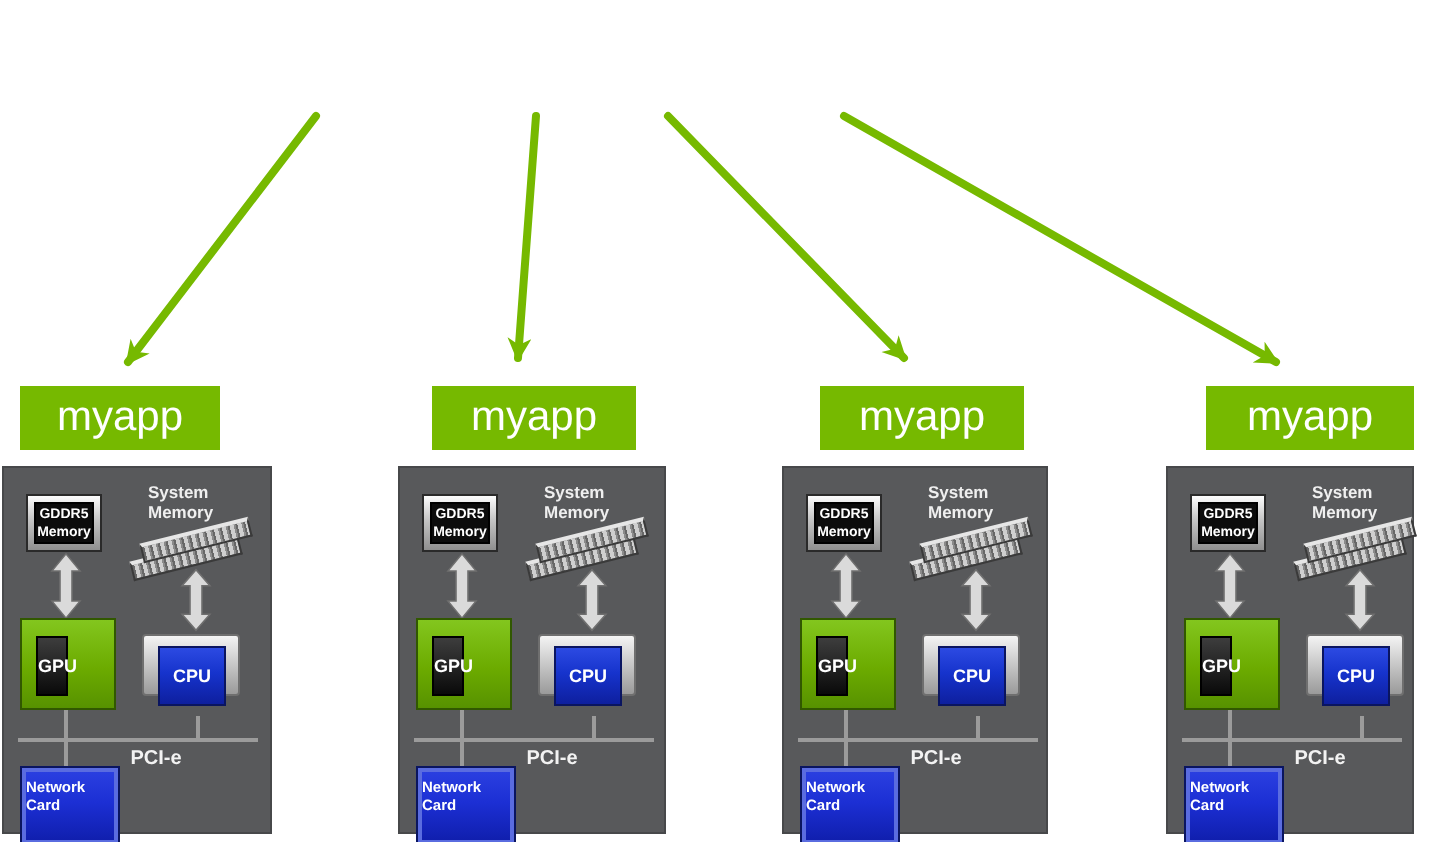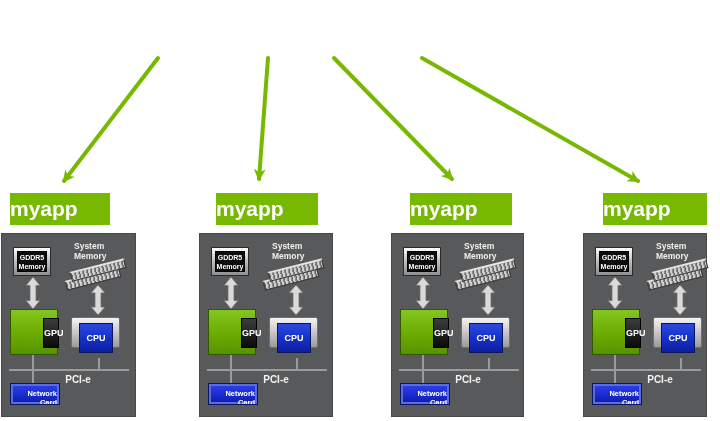--- a/index.html
+++ b/index.html
@@ -22,21 +22,21 @@
   #fanout{position:absolute;left:0;top:0;width:720px;height:421px;pointer-events:none;}
   #fanout line{stroke:var(--green);stroke-width:4;stroke-linecap:round;}
   .ah{fill:var(--green);}
   .node-col{position:absolute;top:193px;height:228px;}
   .col-0{left:1px;width:135px;}
   .col-1{left:199px;width:134px;}
   .col-2{left:391px;width:133px;}
   .col-3{left:583px;width:124px;}
   .app-box{
     position:absolute;top:0;height:32px;background:var(--green);
-    color:#fff;font-size:21px;font-weight:700;text-align:left;line-height:31px;
+    color:#fff;font-size:21px;font-weight:400;text-align:center;line-height:31px;
   }
   .col-0 .app-box{left:9px;width:100px;}
   .col-1 .app-box{left:17px;width:102px;}
   .col-2 .app-box{left:19px;width:102px;}
   .col-3 .app-box{left:20px;width:104px;}
   .panel{
     position:absolute;top:40px;left:0;right:0;height:184px;
     background:var(--panel);border:1px solid #47484a;box-sizing:border-box;
   }
   .panel *{box-sizing:border-box;}
@@ -69,21 +69,21 @@
   .varrow-cpu{left:88px;top:50px;}
   .gpu{
     position:absolute;left:8px;top:75px;width:48px;height:46px;
     background:linear-gradient(180deg,#83c61e 0%,#6cab00 55%,#579200 100%);
     border:1px solid #315800;
   }
   .gpu-inner{
     position:absolute;left:7px;top:8px;width:16px;height:30px;
     background:linear-gradient(180deg,#3d3d3d 0%,#0a0a0a 100%);
     border:1px solid #000;color:#fff;font-size:9px;font-weight:bold;
-    text-align:center;line-height:29px;margin-left:25px;
+    text-align:center;line-height:29px;
   }
   .cpu{
     position:absolute;left:69px;top:83px;width:49px;height:31px;
     background:linear-gradient(180deg,#f4f4f4 0%,#c2c2c2 55%,#9a9a9a 100%);
     border:1px solid #6f6f6f;border-radius:2px;
   }
   .cpu-inner{
     position:absolute;left:7px;top:5px;width:34px;height:30px;
     background:linear-gradient(180deg,#2c4ae2 0%,var(--cpu-blue) 45%,#0e1f9e 100%);
     border:1px solid #0a1560;color:#fff;font-size:9px;font-weight:bold;
@@ -93,24 +93,24 @@
   .stem-gpu{left:30px;top:121px;height:16px;}
   .stem-cpu{left:96px;top:124px;height:13px;}
   .stem-nc{left:30px;top:137px;height:14px;}
   .bus{position:absolute;left:7px;top:135px;width:120px;height:2px;background:var(--line-gray);}
   .col-3 .bus{width:110px;}
   .pcie-label{
     position:absolute;left:56px;top:140px;width:40px;text-align:center;
     color:#f2f2f2;font-size:10px;font-weight:bold;
   }
   .nc{
-    position:absolute;left:9px;top:150px;width:48px;height:20px;
+    position:absolute;left:9px;top:150px;width:48px;height:38px;
     background:linear-gradient(180deg,#2a3fe0 0%,var(--nc-blue) 45%,#101fae 100%);
     border:2px solid #5a6ce0;outline:1px solid #0a1560;
-    color:#fff;font-size:7.5px;font-weight:bold;text-align:right;line-height:9px;
+    color:#fff;font-size:7.5px;font-weight:bold;text-align:left;line-height:9px;
     padding-top:3px;
   }
   .nc span{display:block;}
 </style>
 </head>
 <body>
 
 <div id="stage">
 
 

